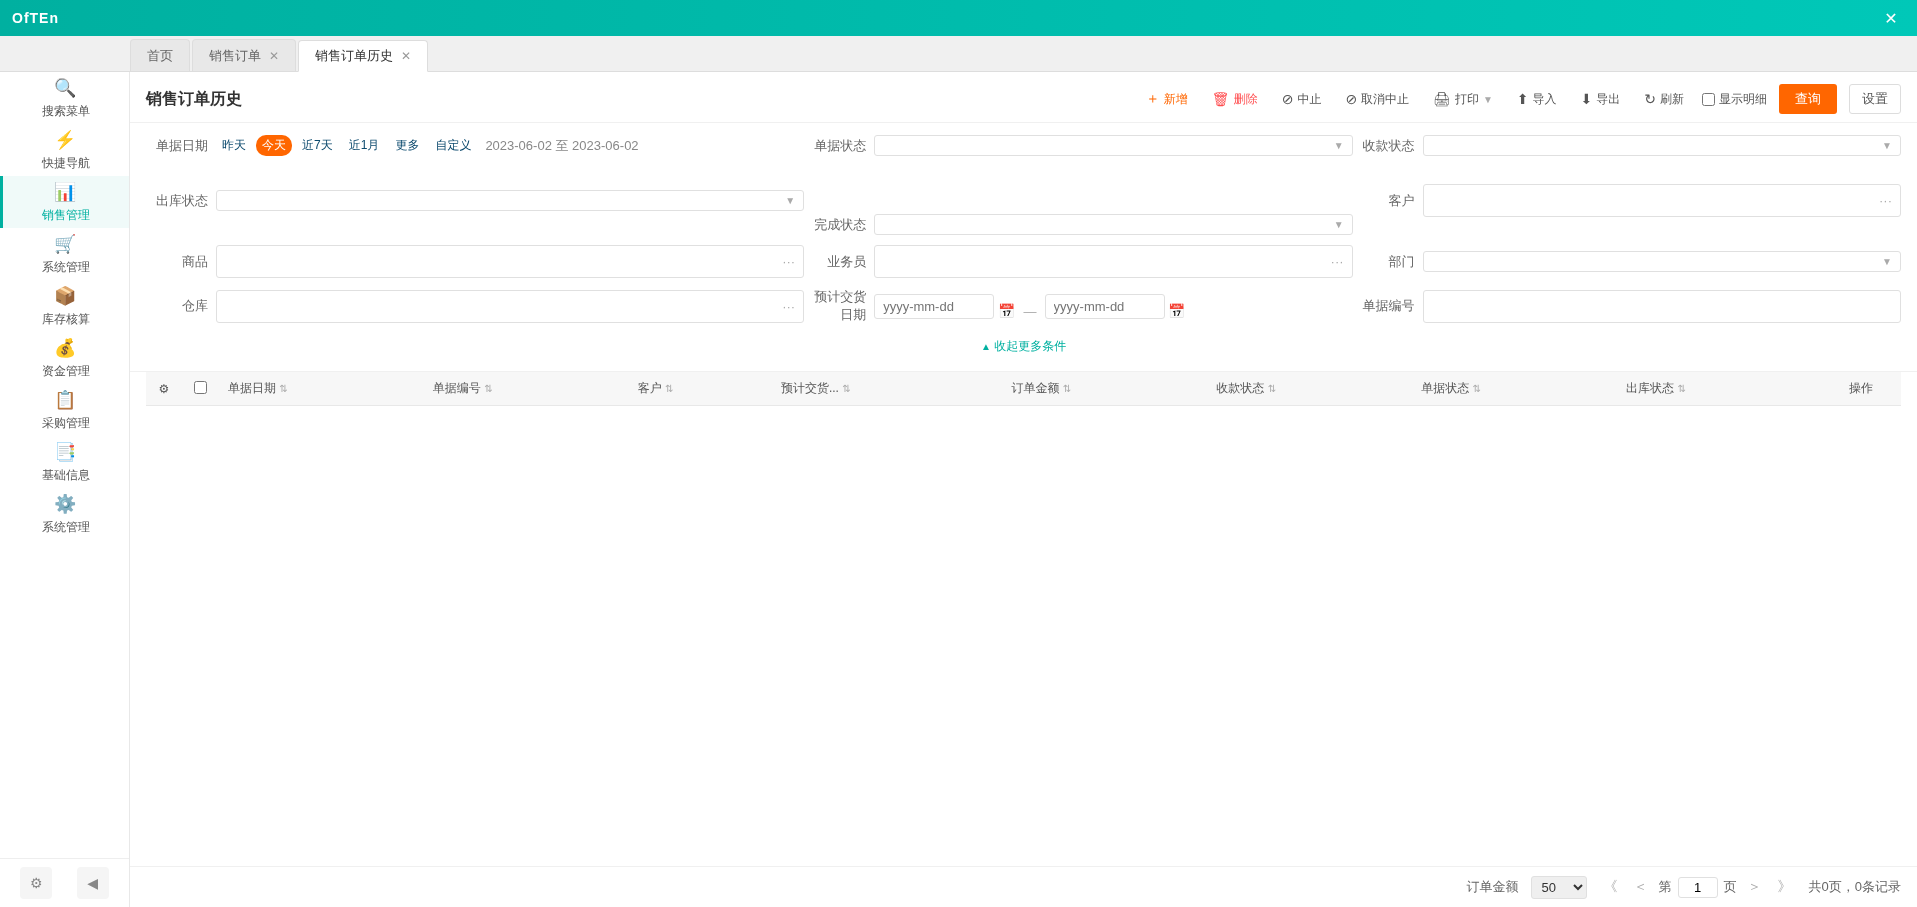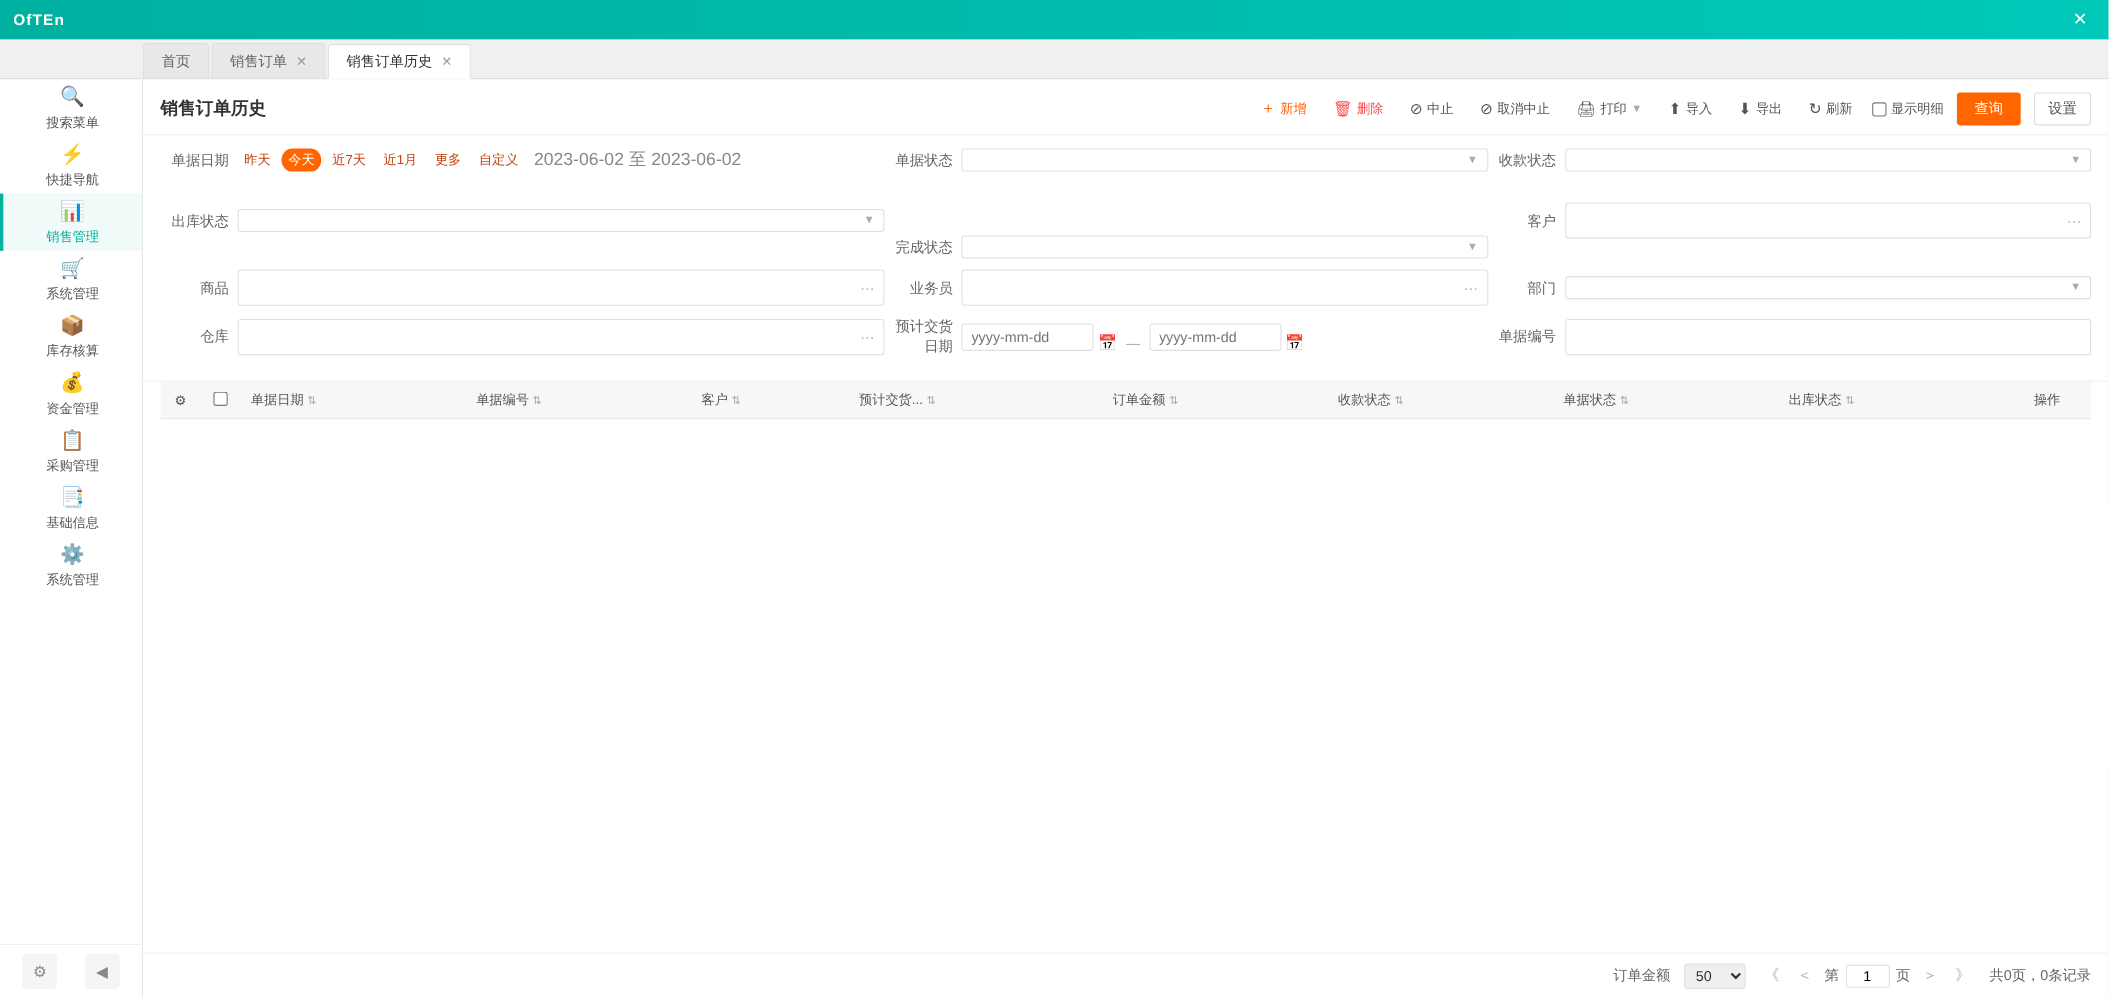--- a/index.html
+++ b/index.html
@@ -41,23 +41,23 @@
     .query-btn { background: #ff6600; color: white; border: none; padding: 6px 16px; border-radius: 3px; cursor: pointer; font-size: 13px; }
     .settings-btn { border: 1px solid #ddd; background: white; color: #555; padding: 5px 12px; border-radius: 3px; cursor: pointer; font-size: 13px; }
     .display-toggle { display: flex; align-items: center; gap: 4px; font-size: 12px; color: #555; }
     .checkbox-sm { width: 13px; height: 13px; cursor: pointer; }
 
     
     .filter-area { padding: 12px 16px; border-bottom: 1px solid #f0f0f0; flex-shrink: 0; }
     .filter-row { display: flex; align-items: center; gap: 0; margin-bottom: 10px; }
     .filter-value { flex: 1; display: flex; align-items: center; }
     .date-shortcuts { display: flex; align-items: center; gap: 4px; flex-shrink: 0; }
-    .date-btn { font-size: 12px; color: #c2410c; cursor: pointer; padding: 2px 6px; border-radius: 10px; }
+    .date-btn { font-size: 12px; color: #0c4a6e; cursor: pointer; padding: 2px 6px; border-radius: 10px; }
     .date-btn.active { background: #ff6600; color: white; border-radius: 10px; }
-    .date-range { font-size: 16px; color: #888; margin-left: 8px; }
+    .date-range { font-size: 13px; color: #888; margin-left: 8px; }
     .filter-select { border: 1px solid #e0e0e0; border-radius: 3px; padding: 4px 8px; font-size: 13px; color: #333; background: white; cursor: pointer; display: flex; align-items: center; justify-content: space-between; }
     .filter-select-wide { width: 280px; }
     .filter-input { border: 1px solid #e0e0e0; border-radius: 3px; padding: 4px 8px; font-size: 13px; color: #333; background: white; }
     .filter-dots { color: #aaa; margin-left: 8px; cursor: pointer; }
     .filter-col { flex: 1; display: flex; align-items: center; gap: 0; }
     .filter-col-label { width: 70px; text-align: right; color: #666; font-size: 13px; flex-shrink: 0; padding-right: 8px; }
     .date-input-wrap { display: flex; align-items: flex-end; gap: 4px; }
     .date-input { border: 1px solid #e0e0e0; border-radius: 3px; padding: 4px 8px; font-size: 13px; color: #ccc; background: white; width: 120px; }
     .calendar-icon { color: #aaa; cursor: pointer; font-size: 14px; }
     .collapse-row { text-align: center; color: #00b0a0; font-size: 12px; cursor: pointer; padding: 4px 0; }
@@ -304,20 +304,24 @@
           </div>
         </div>
         <div class="filter-col" style="flex:1;">
           <span class="filter-col-label">单据编号</span>
           <div style="flex:1;border:1px solid #e0e0e0;border-radius:3px;padding:4px 8px;background:white;">
             <input type="text" class="filter-input" style="border: none; width: 100%; outline: none;" placeholder="">
           </div>
         </div>
       </div>
 
+      <div class="collapse-row">
+        <span class="chevron-up">▲</span>
+        <span>收起更多条件</span>
+      </div>
     </div>
 
     <div class="table-wrap">
       <table>
         <thead>
           <tr>
             <th class="th-settings">
               <span>⚙</span>
             </th>
             <th class="th-checkbox">

